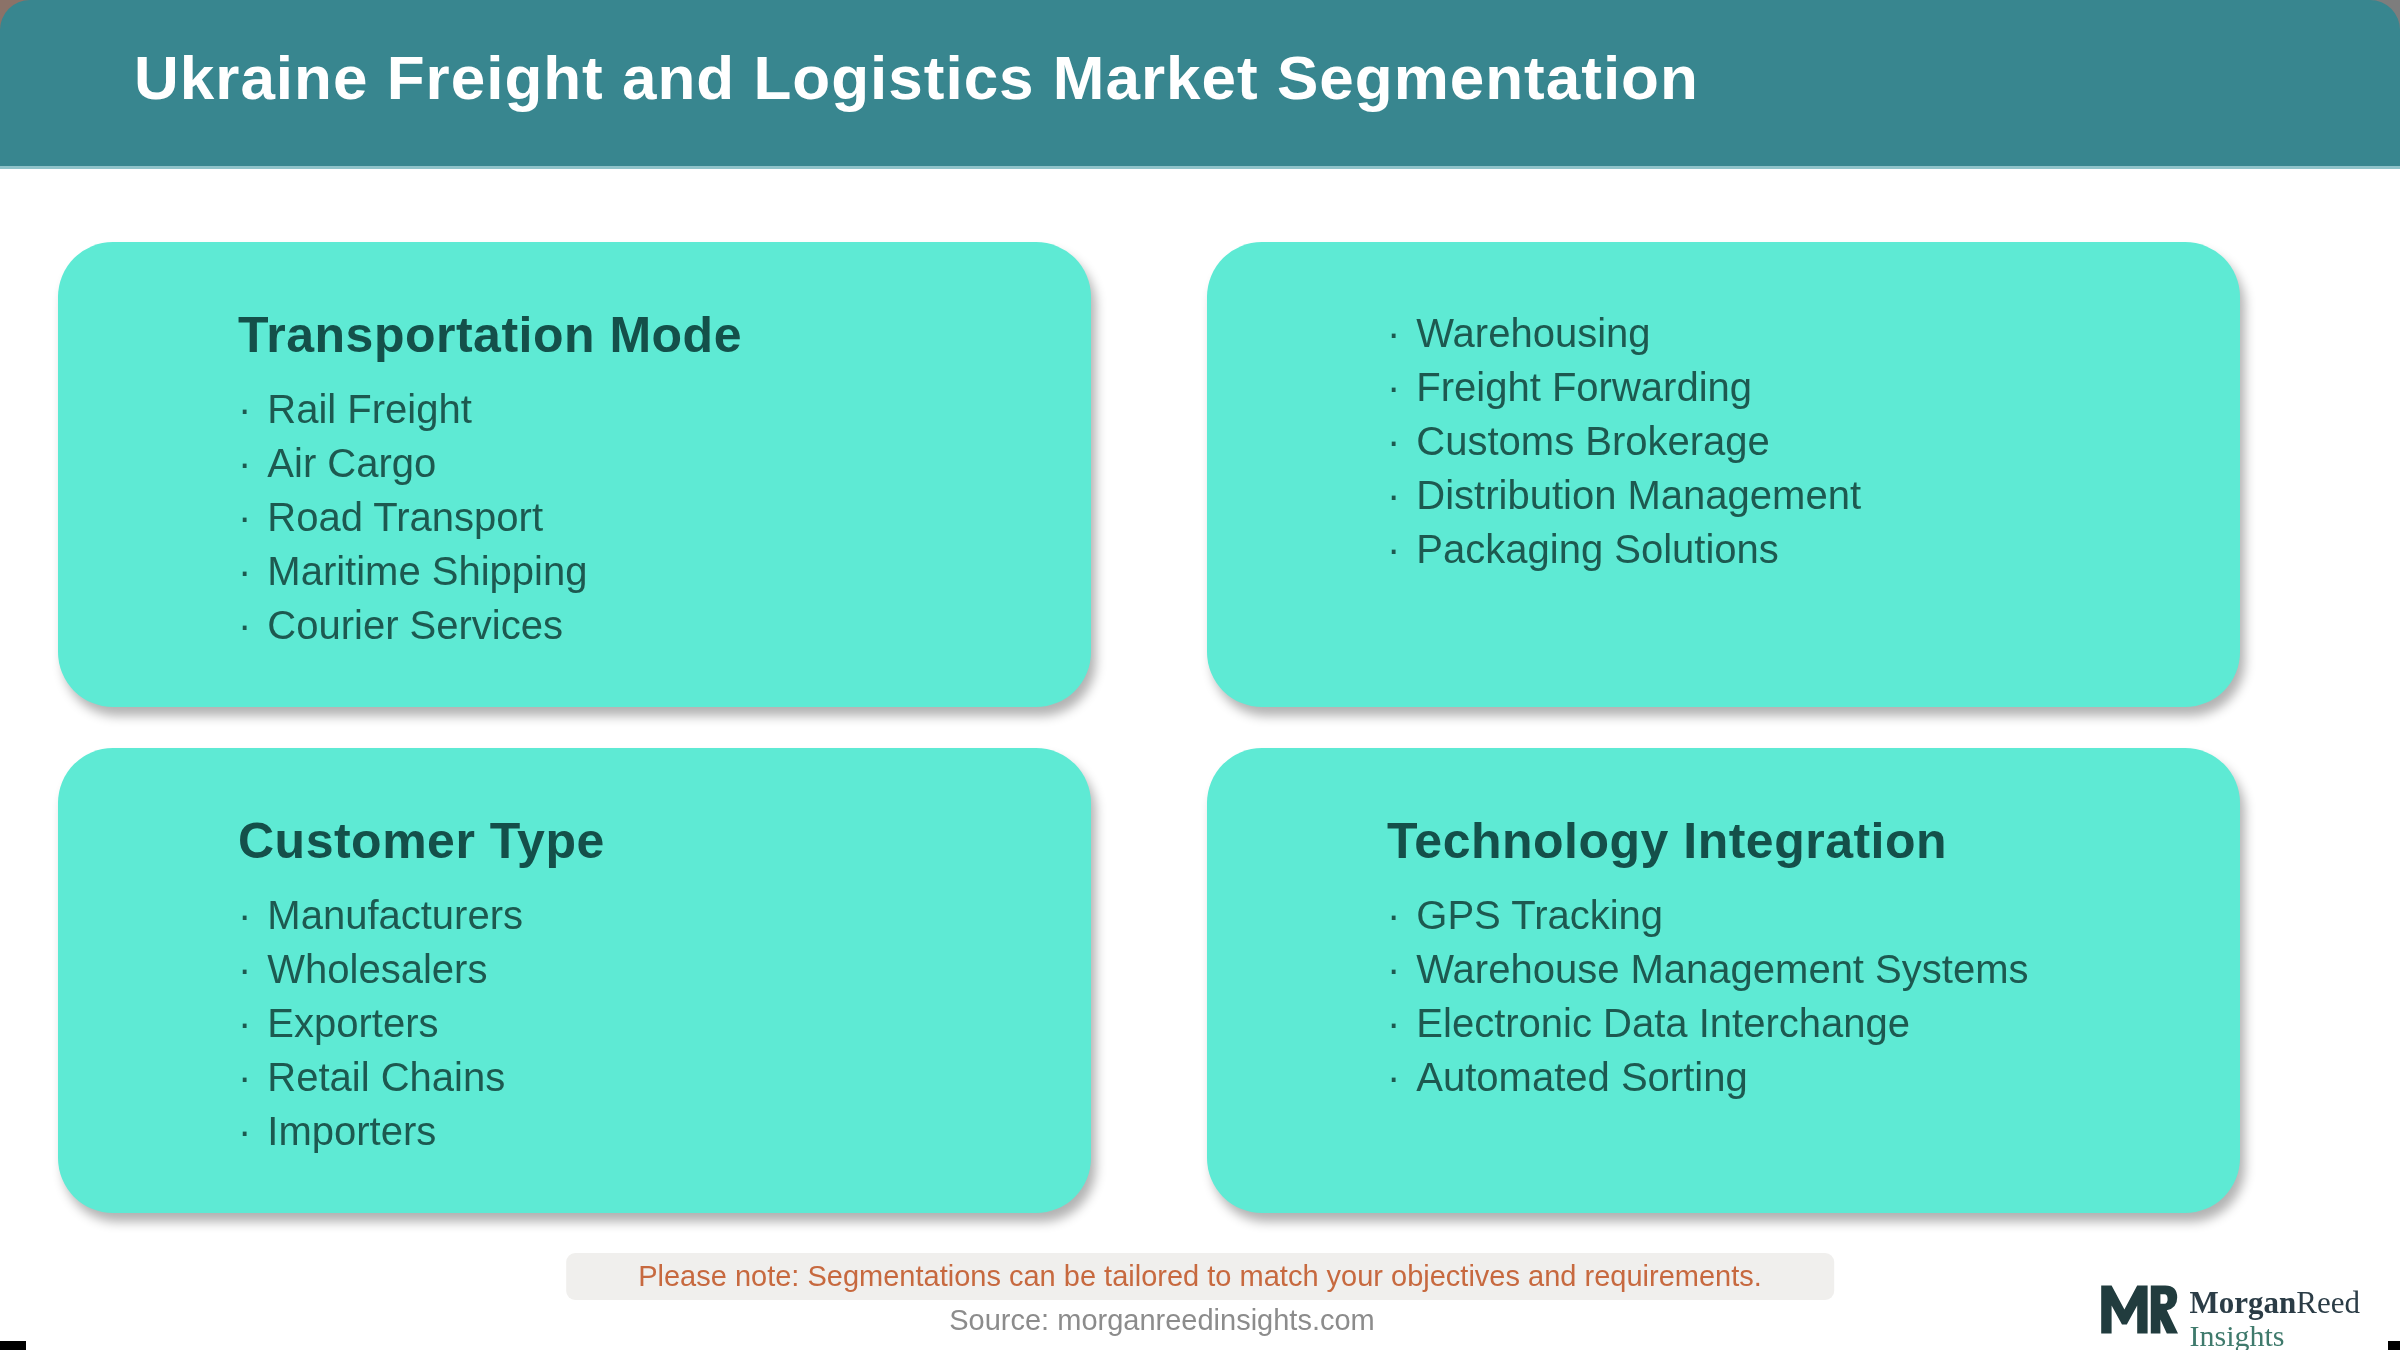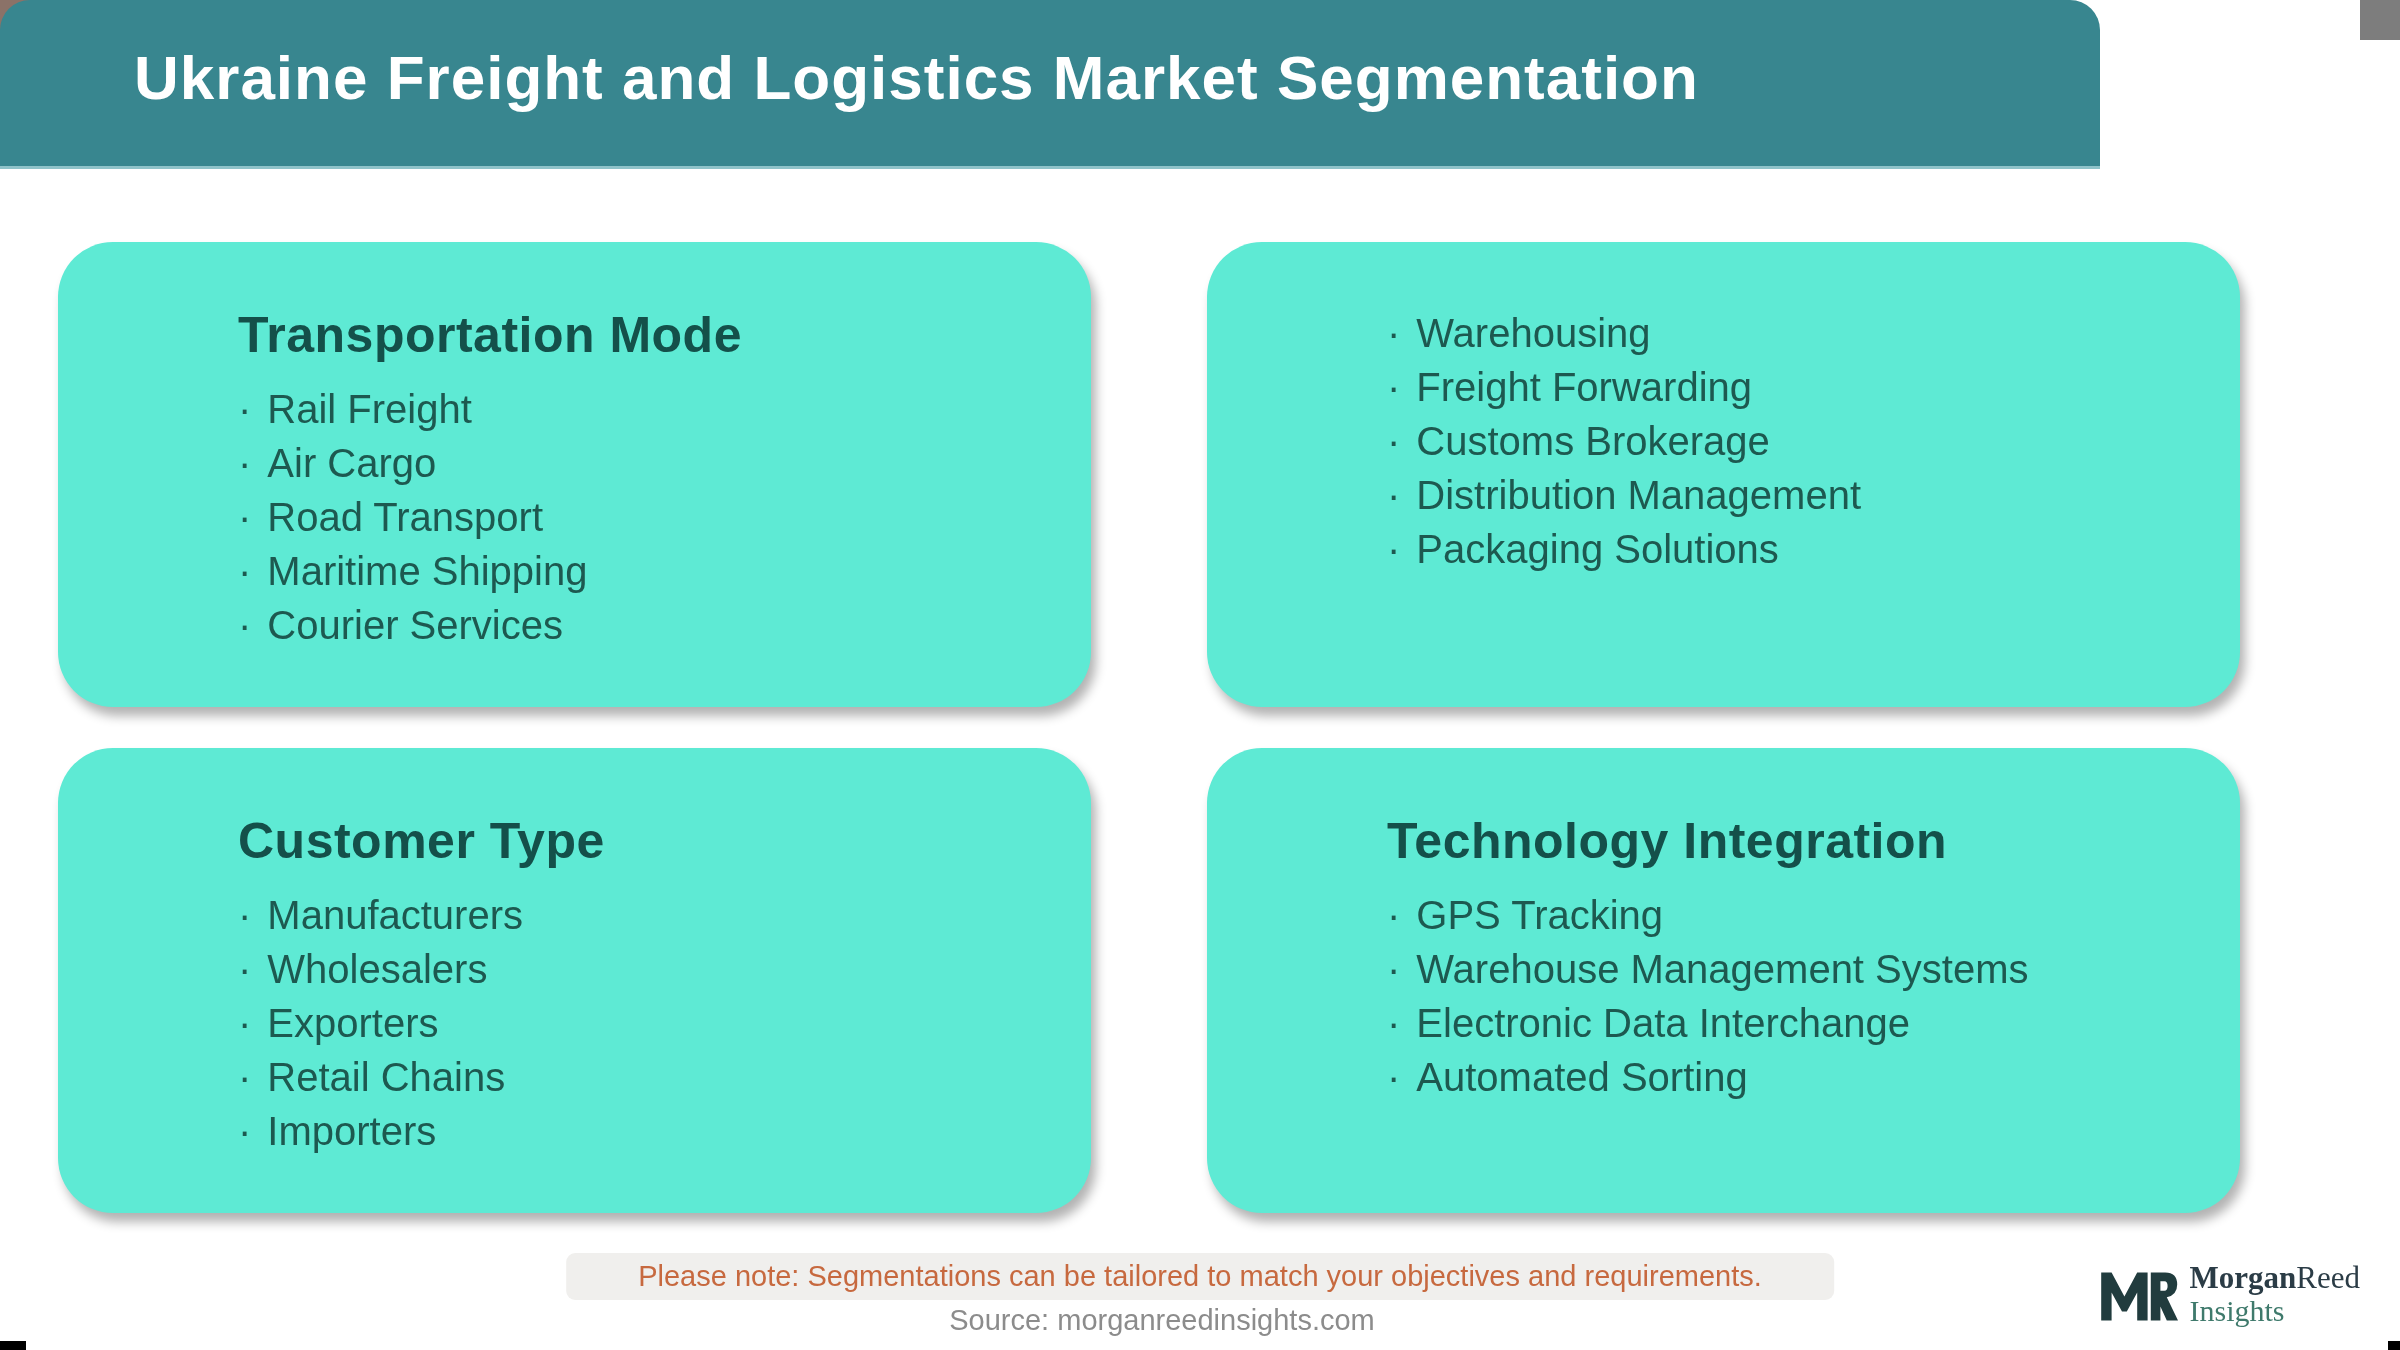--- a/index.html
+++ b/index.html
@@ -15,21 +15,21 @@
   }
 
   
   .corner-sliver { position: absolute; top: 0; width: 40px; height: 40px; z-index: 0; }
   .corner-sliver.left  { left: 0;  background: #8b7268; }
   .corner-sliver.right { right: 0; background: #7d7d7d; }
 
   .header {
     position: absolute;
     top: 0; left: 0;
-    width: 2100px;
+    width: 2400px;
     height: 169px;
     background: #38868f;
     border-radius: 30px 30px 0 0;
     border-bottom: 3px solid #8fc3c9;
     display: flex;
     align-items: center;
     padding-left: 134px;
     z-index: 1;
   }
   .header h1 {
@@ -101,21 +101,21 @@
   .logo {
     position: absolute;
     top: 1262px;
     right: 40px;
     display: flex;
     align-items: center;
     gap: 12px;
   }
   .logo svg { display: block; }
   .logo-text { font-family: "Liberation Serif", serif; line-height: 1.05; }
-  .logo-name { font-size: 31px; color: #2b3c46; white-space: nowrap; }
+  .logo-name { font-size: 31px; color: #2b3c46; white-space: nowrap; margin-top: 25px; }
   .logo-name .bold { font-weight: bold; }
   .logo-tagline { font-size: 30px; color: #3f7a6c; }
 
   .corner-mark { position: absolute; background: #000000; }
   .corner-mark.left  { left: 0;  bottom: 0; width: 26px; height: 9px; }
   .corner-mark.right { right: 0; bottom: 0; width: 12px; height: 9px; }
 </style>
 </head>
 <body>
 

